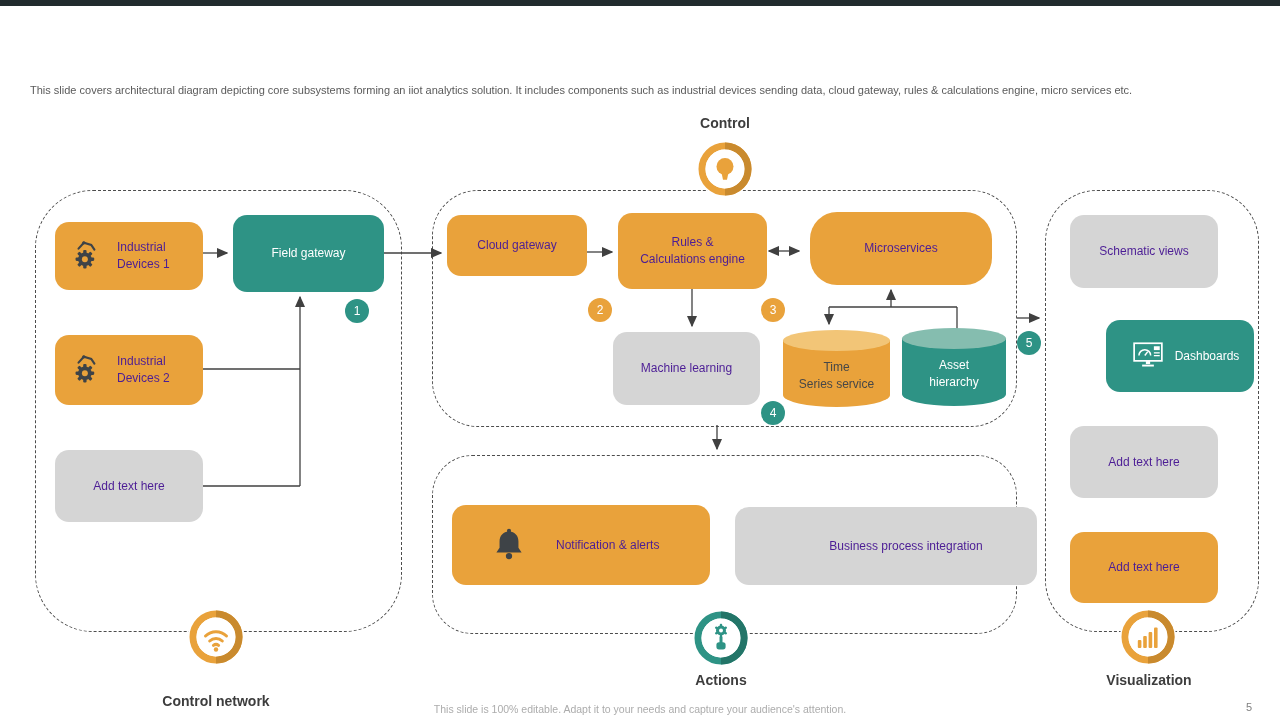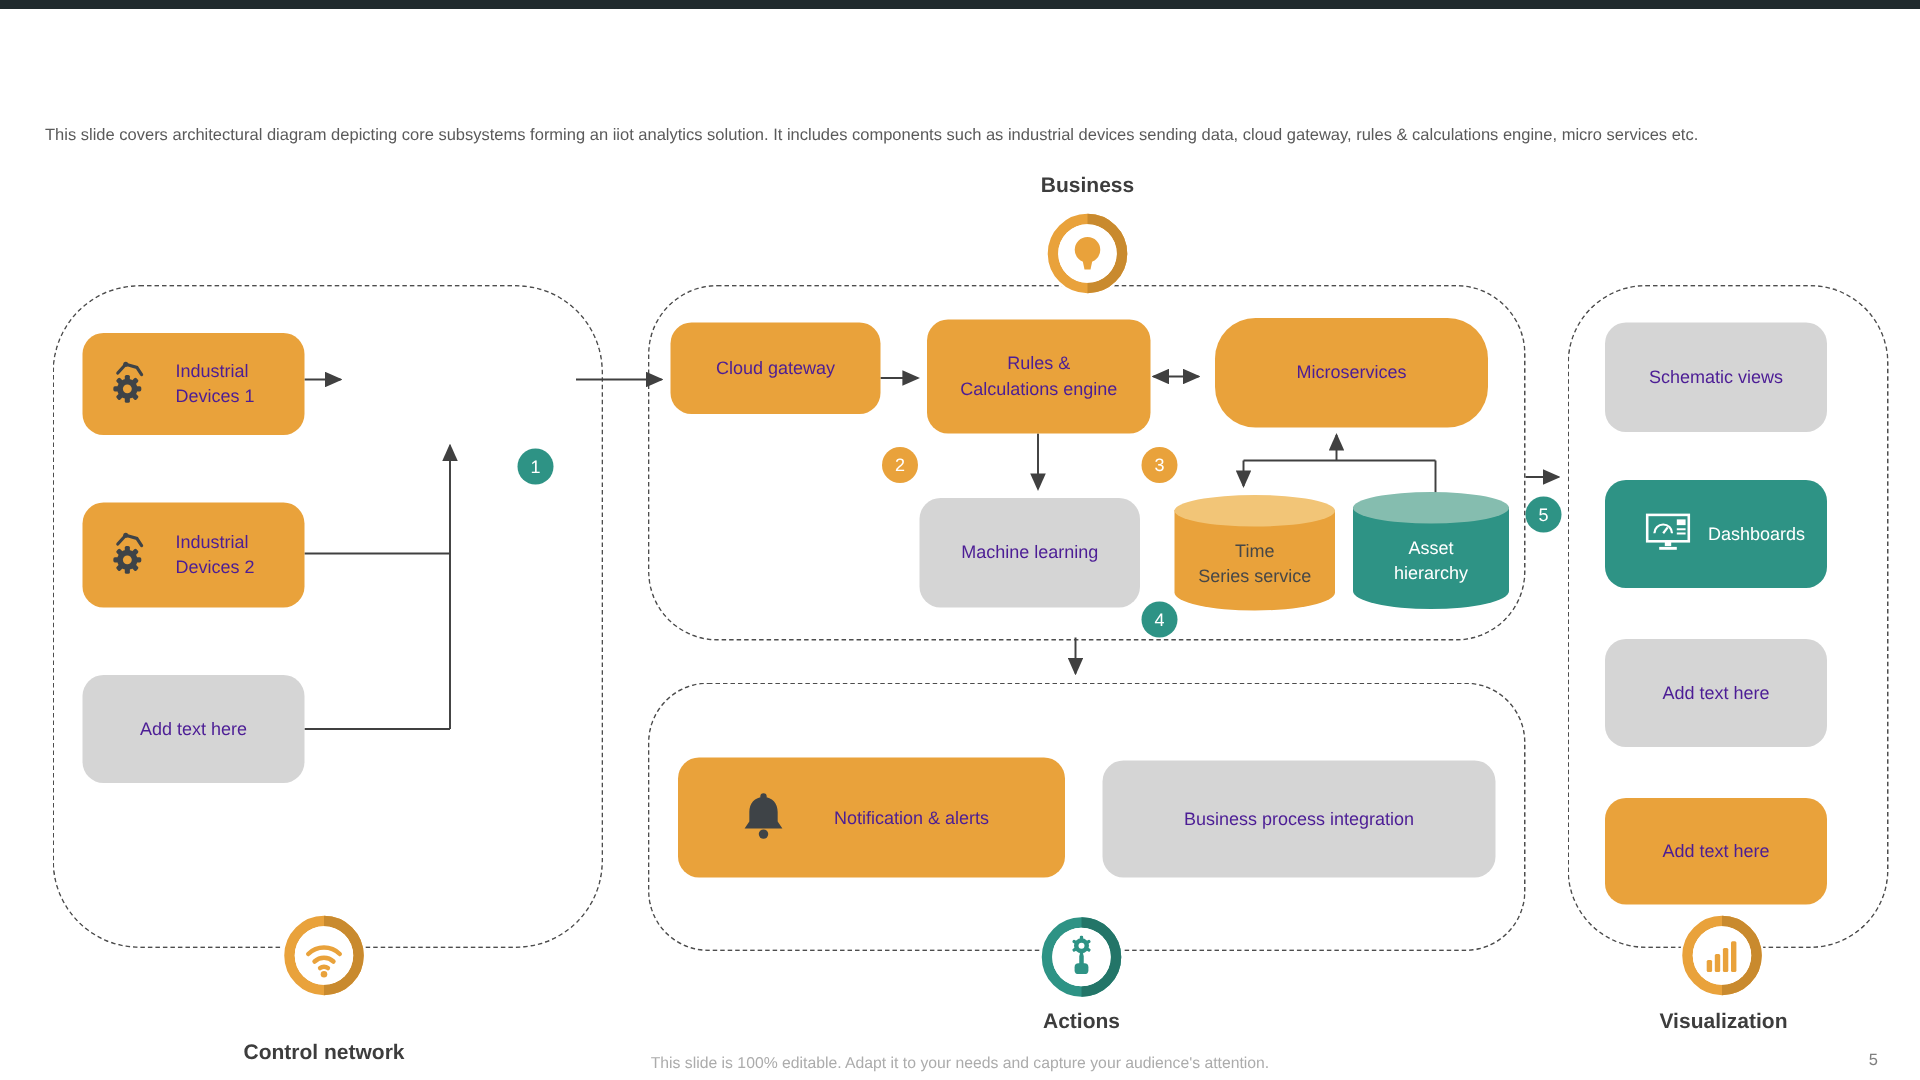--- a/index.html
+++ b/index.html
@@ -13,21 +13,21 @@
   .region{position:absolute;border:1.5px dashed #4d4d4d;background:transparent;z-index:0;}
   .connectors{position:absolute;left:0;top:0;z-index:1;pointer-events:none;}
   .box{position:absolute;z-index:2;border-radius:14px;display:flex;align-items:center;
        justify-content:center;text-align:center;font-size:12px;color:#4c1d95;}
   .box .lbl{white-space:pre-line;line-height:1.4;}
   .orange{background:#E9A23B;}
   .gray{background:#D5D5D5;}
   .teal{background:#2E9385;color:#fff;}
   .has-icon{justify-content:flex-start;text-align:left;padding-left:14px;gap:12px;box-sizing:border-box;}
   .bell-box{padding-left:36px;gap:26px;}
-  .dash-box{justify-content:center;gap:11px;padding-left:11px;text-align:center;}
+  .dash-box{justify-content:center;gap:11px;padding-left:11px;text-align:center;margin-left:36px;}
   .cylinder{position:absolute;z-index:2;font-size:12px;color:#474747;text-align:center;}
   .cyl-body{position:absolute;left:0;right:0;top:10px;bottom:0;border-radius:0 0 50% 50%/0 0 12px 12px;}
   .cyl-top{position:absolute;left:0;right:0;top:0;height:21px;border-radius:50%;}
   .cyl-orange .cyl-body{background:#E9A23B;}
   .cyl-orange .cyl-top{background:#F2C577;}
   .cyl-teal .cyl-body{background:#2E9385;}
   .cyl-teal .cyl-top{background:#85BDAF;}
   .cyl-teal{color:#fff;}
   .cylinder .lbl{position:absolute;left:0;right:0;top:29px;white-space:pre-line;line-height:1.4;}
   .badge{position:absolute;z-index:3;width:24px;height:24px;border-radius:50%;color:#fff;
@@ -126,20 +126,23 @@
       </svg>
     </span>
     <span class="lbl">Industrial
 Devices 2</span>
   </div>
 
   <div class="box gray" style="left:55px;top:450px;width:148px;height:72px;">
     <span class="lbl">Add text here</span>
   </div>
 
+  <div class="box teal" style="left:233px;top:215px;width:151px;height:77px;">
+    <span class="lbl">Field gateway</span>
+  </div>
 
   <div class="box orange" style="left:447px;top:215px;width:140px;height:61px;">
     <span class="lbl">Cloud gateway</span>
   </div>
 
   <div class="box orange" style="left:618px;top:213px;width:149px;height:76px;">
     <span class="lbl">Rules &amp;
 Calculations engine</span>
   </div>
 
@@ -169,21 +172,21 @@
     <span>
       <svg width="42" height="42" viewBox="0 0 40 40">
         <circle cx="20" cy="7.5" r="2" fill="#3E4347"></circle>
         <path d="M20 8 c-5.6 0 -9 4.2 -9 9.5 V23.5 L8 28 h24 L29 23.5 V17.5 C29 12.2 25.6 8 20 8 z" fill="#3E4347"></path>
         <circle cx="20" cy="31.5" r="3" fill="#3E4347"></circle>
       </svg>
     </span>
     <span class="lbl">Notification &amp; alerts</span>
   </div>
 
-  <div class="box gray" style="left:735px;top:507px;width:262px;height:78px;">
+  <div class="box gray" style="left:735px;top:507px;width:262px;height:78px;padding-left:40px;">
     <span class="lbl">Business process integration</span>
   </div>
 
   <div class="box gray" style="left:1070px;top:215px;width:148px;height:73px;">
     <span class="lbl">Schematic views</span>
   </div>
 
   <div class="box teal has-icon dash-box" style="left:1070px;top:320px;width:148px;height:72px;">
     <span>
       <svg width="32" height="28" viewBox="0 0 30 26">
@@ -269,21 +272,21 @@
       <circle cx="28" cy="28" r="19.5" fill="#fff"></circle>
       <g fill="#E9A23B">
         <rect x="17.8" y="31" width="3.6" height="8" rx="1"></rect>
         <rect x="23.2" y="27" width="3.6" height="12" rx="1"></rect>
         <rect x="28.6" y="23" width="3.6" height="16" rx="1"></rect>
         <rect x="34" y="18.5" width="3.6" height="20.5" rx="1"></rect>
       </g>
     </svg>
   </div>
 
-  <div class="caption" style="left:665px;top:115px;width:120px;">Business</div>
+  <div class="caption" style="left:665px;top:115px;width:120px;">Control</div>
   <div class="caption" style="left:116px;top:672px;width:200px;margin-top:21px;">Control network</div>
   <div class="caption" style="left:646px;top:672px;width:150px;">Actions</div>
   <div class="caption" style="left:1049px;top:672px;width:200px;">Visualization</div>
 
   <div class="footer">This slide is 100% editable. Adapt it to your needs and capture your audience's attention.</div>
   <div class="pagenum">5</div>
 
 </div>
 
 </body></html>

